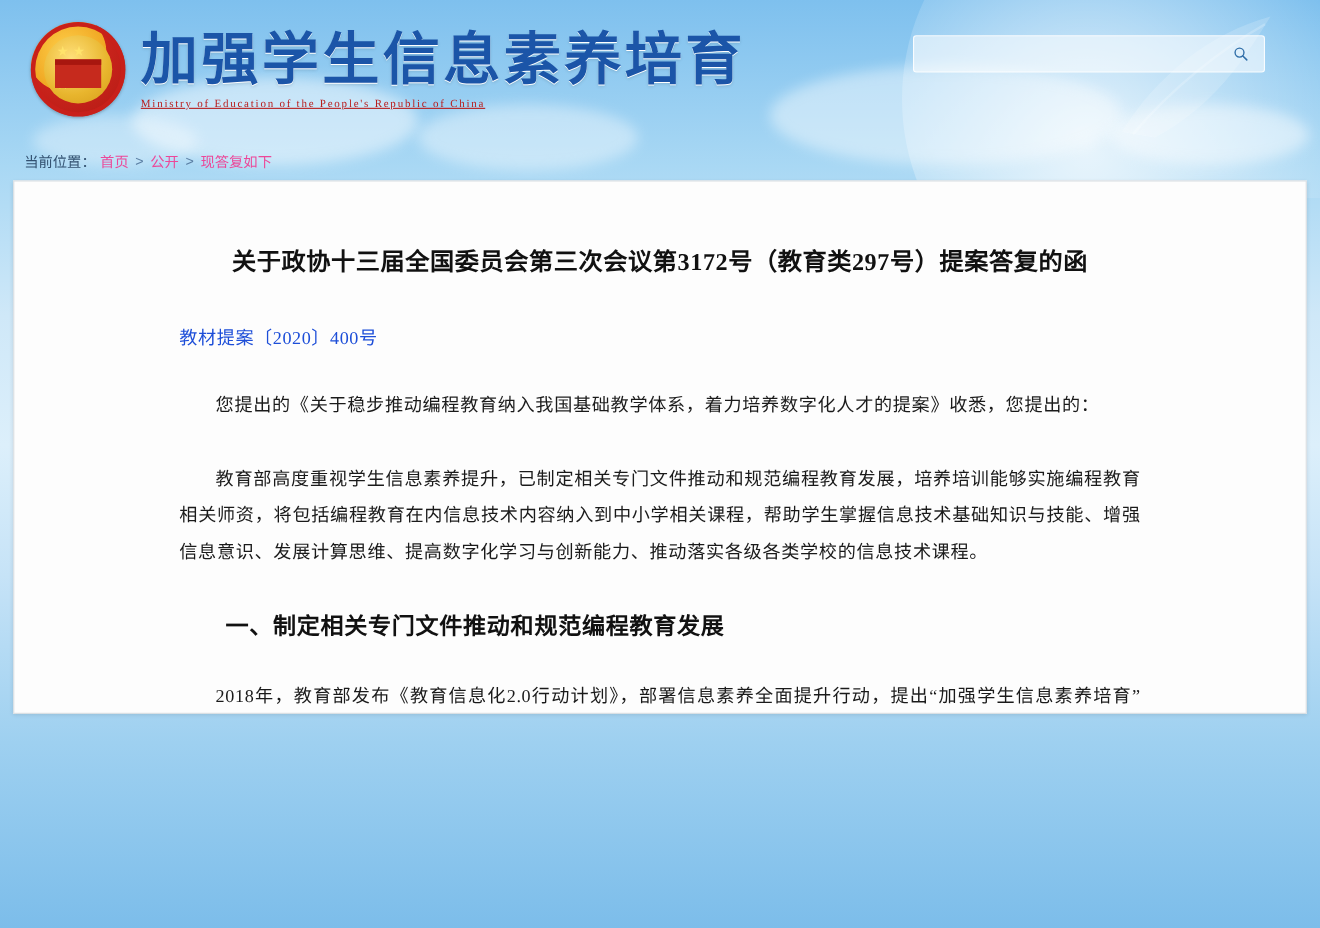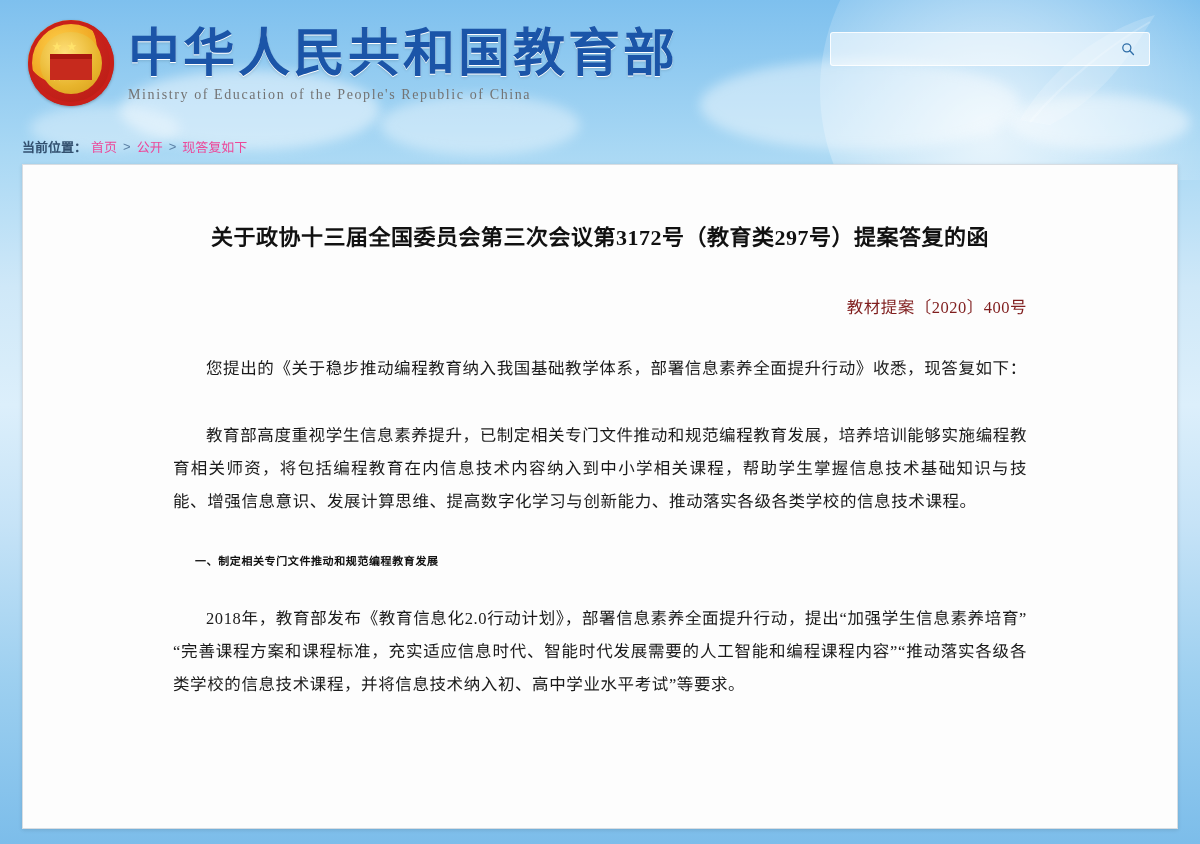--- a/index.html
+++ b/index.html
@@ -84,24 +84,25 @@
     font-weight: 700;
     font-size: 52px;
     color: #1b55a8;
     letter-spacing: 3px;
     text-shadow: 0 1px 0 #fff, 0 2px 3px rgba(0,0,0,.12);
     white-space: nowrap;
   }
   .en-title {
     margin-top: 8px;
     font-family: "Liberation Serif", serif;
-    font-size: 14px;
-    color: #737373;
+    font-size: 10px;
+    color: #b91c1c;
     letter-spacing: 1.6px;
     white-space: nowrap;
+    text-decoration: underline;
   }
 
   .search-wrap {
     position: absolute;
     right: 50px; top: 32px;
     width: 320px; height: 34px;
   }
   .search-box {
     width: 100%; height: 100%;
     background: rgba(255,255,255,0.55);
@@ -125,69 +126,68 @@
   
   .breadcrumb {
     position: relative;
     padding: 6px 0 8px 22px;
     font-size: 13px;
     color: #2c4d73;
     height: 34px;
     display: flex; align-items: center; gap: 4px;
     filter: blur(0.25px);
   }
-  .breadcrumb .bc-label { color: #32506f; font-weight: bold; }
+  .breadcrumb .bc-label { color: #32506f; }
   .breadcrumb a {
     color: #ec4899; text-decoration: none;
   }
   .breadcrumb .sep { color: #5b7fa4; margin: 0 2px; }
 
   
   .paper {
     position: relative;
-    margin: 0 22px;
+    margin: 0 12px;
     background: #fdfdfd;
     border: 1px solid #d8dde2;
-    height: 665px;
+    height: 485px;
     overflow: hidden;
     box-shadow: 0 1px 4px rgba(0,0,0,.12);
   }
   .doc {
     padding: 56px 150px 0 150px;
   }
   .doc-title {
     text-align: center;
     font-family: "Liberation Serif", serif;
     font-weight: 700;
     font-size: 22px;
     color: #111;
     letter-spacing: .5px;
     line-height: 1.5;
   }
   .doc-number {
     margin-top: 40px;
-    text-align: right;
     font-size: 16.5px;
-    color: #7f1d1d;
+    color: #1d4ed8;
     font-family: "Liberation Serif", serif;
     letter-spacing: .5px;
   }
   .doc-p {
     margin-top: 34px;
     font-size: 16.5px;
     line-height: 2.0;
     color: #1a1a1a;
     text-align: justify;
     text-indent: 2em;
     font-family: "Liberation Serif", serif;
     letter-spacing: .6px;
   }
   .doc-h {
     margin-top: 34px;
-    font-size: 11px;
+    font-size: 21px;
     font-weight: 700;
     color: #111;
     text-indent: 2em;
     font-family: "Liberation Serif", serif;
     letter-spacing: .6px;
   }
 </style>
 </head>
 <body>
 
@@ -207,21 +207,21 @@
 <div class="header">
 
   <div class="emblem">
     <div class="ring"></div>
     <div class="inner"></div>
     <div class="stars">★ ★ ★ ★ ★</div>
     <div class="gate"></div>
   </div>
 
   <div class="title-block">
-    <div class="cn-title">中华人民共和国教育部</div>
+    <div class="cn-title">加强学生信息素养培育</div>
     <div class="en-title">Ministry of Education of the People's Republic of China</div>
   </div>
 
   <div class="search-wrap">
     <div class="search-box">
       <input type="text" placeholder="" style="">
       <button class="search-btn">
         <svg width="18" height="18" viewBox="0 0 18 18">
           <circle cx="7.5" cy="7.5" r="5.2" fill="none" stroke="#2f6ea8" stroke-width="1.6"></circle>
           <line x1="11.4" y1="11.4" x2="16" y2="16" stroke="#2f6ea8" stroke-width="1.8" stroke-linecap="round"></line>
@@ -238,18 +238,18 @@
   <a href="#">公开</a>
   <span class="sep">&gt;</span>
   <a href="#">现答复如下</a>
 </div>
 
 <div class="paper">
   <div class="doc">
     <div class="doc-title">关于政协十三届全国委员会第三次会议第3172号（教育类297号）提案答复的函</div>
     <div class="doc-number">教材提案〔2020〕400号</div>
 
-    <div class="doc-p">您提出的《关于稳步推动编程教育纳入我国基础教学体系，部署信息素养全面提升行动》收悉，现答复如下：</div>
+    <div class="doc-p">您提出的《关于稳步推动编程教育纳入我国基础教学体系，着力培养数字化人才的提案》收悉，您提出的：</div>
     <div class="doc-p">教育部高度重视学生信息素养提升，已制定相关专门文件推动和规范编程教育发展，培养培训能够实施编程教育相关师资，将包括编程教育在内信息技术内容纳入到中小学相关课程，帮助学生掌握信息技术基础知识与技能、增强信息意识、发展计算思维、提高数字化学习与创新能力、推动落实各级各类学校的信息技术课程。</div>
     <div class="doc-h">一、制定相关专门文件推动和规范编程教育发展</div>
     <div class="doc-p">2018年，教育部发布《教育信息化2.0行动计划》，部署信息素养全面提升行动，提出“加强学生信息素养培育”“完善课程方案和课程标准，充实适应信息时代、智能时代发展需要的人工智能和编程课程内容”“推动落实各级各类学校的信息技术课程，并将信息技术纳入初、高中学业水平考试”等要求。</div>
   </div>
 </div>
 
 </body></html>

